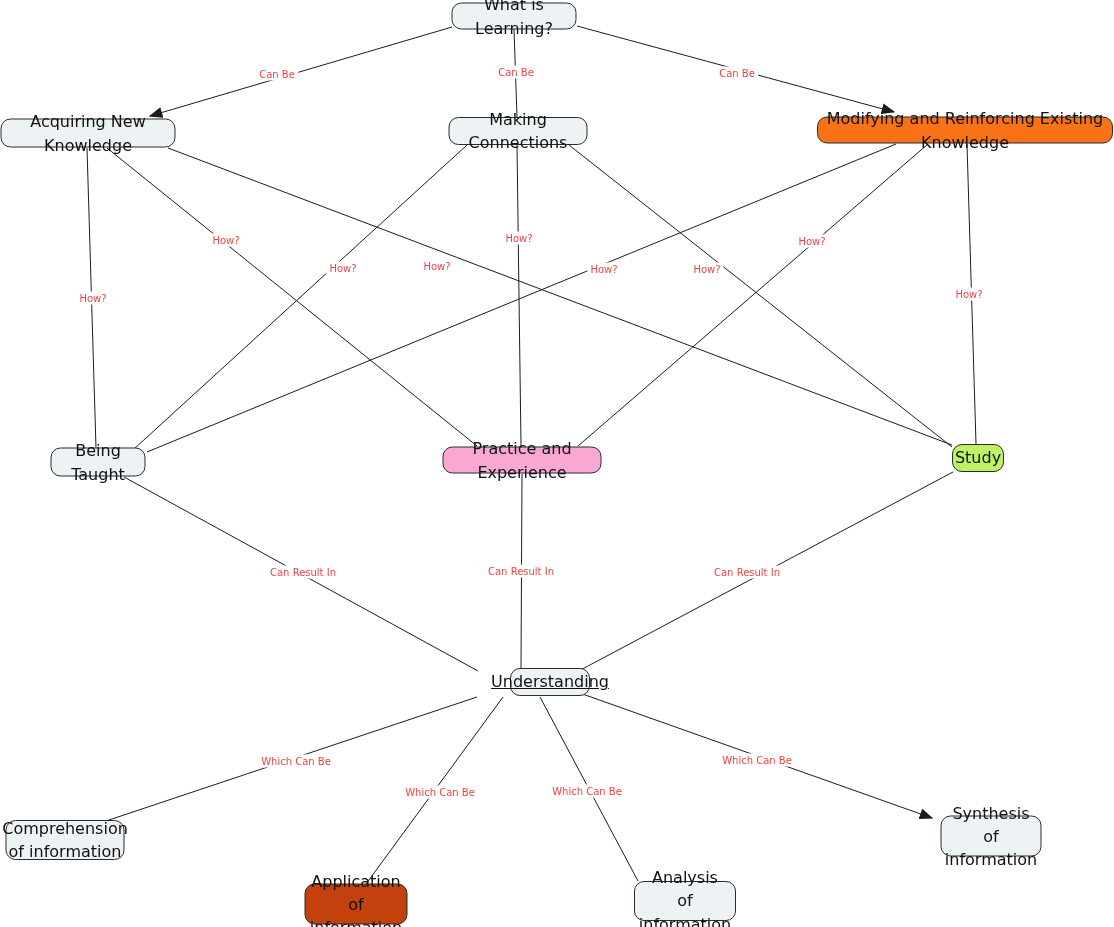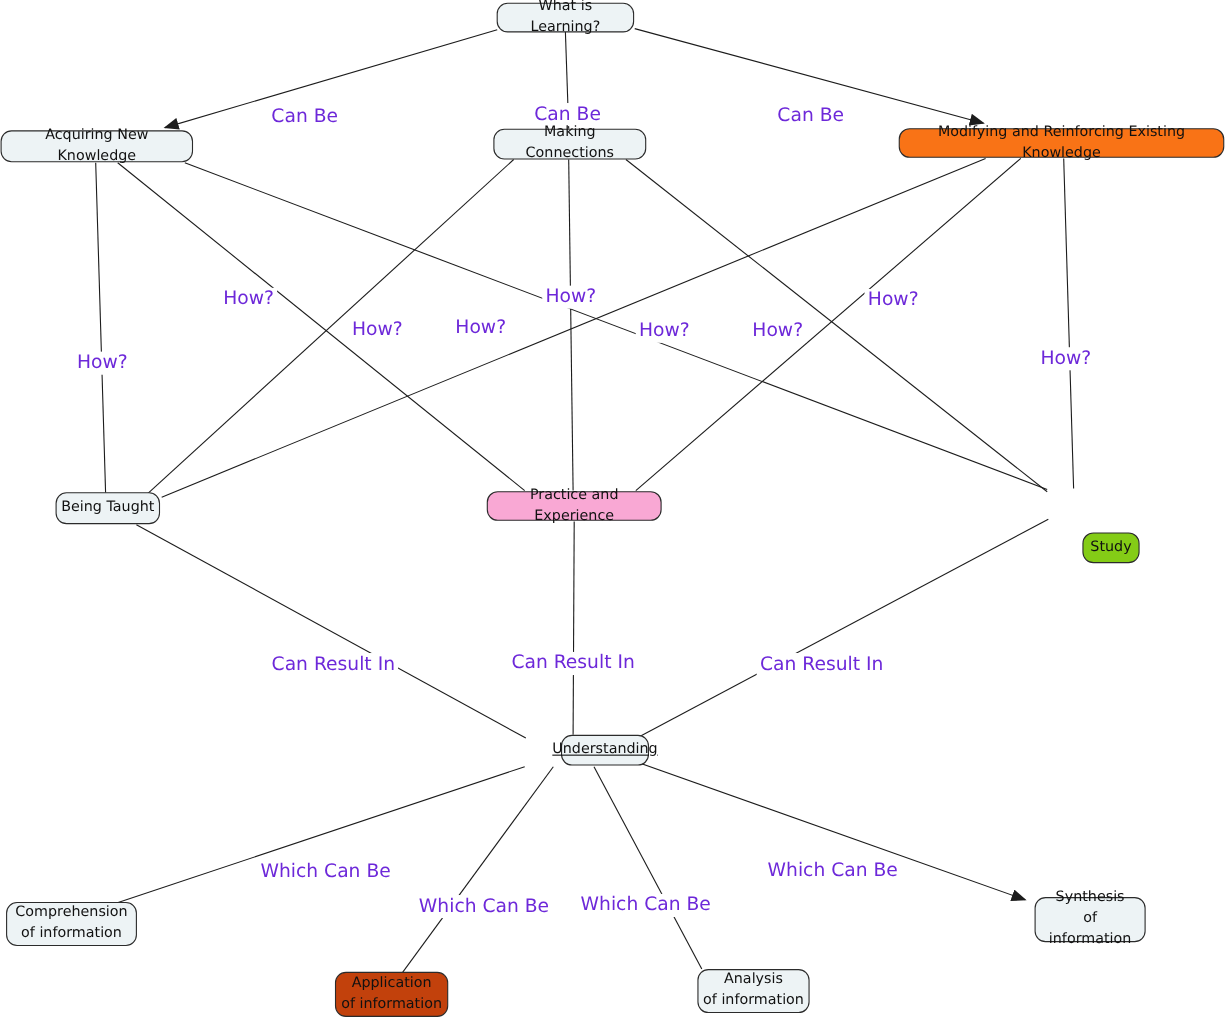--- a/index.html
+++ b/index.html
@@ -23,41 +23,40 @@
     height: 927px;
   }
   .node {
     position: absolute;
     transform: translate(-50%, -50%);
     box-sizing: border-box;
     border: 1.4px solid #2b2b2b;
     border-radius: 10px;
     background: #edf3f5;
     color: #111111;
-    font-size: 13px;
+    font-size: 16px;
     line-height: 1.45;
     display: flex;
     align-items: center;
     justify-content: center;
     text-align: center;
     white-space: pre-line;
     padding: 2px 4px;
     cursor: default;
   }
   .edge-label {
     position: absolute;
     transform: translate(-50%, -50%);
     background: #ffffff;
-    color: #6d28d9;
-    font-size: 17px;
+    color: #ef4444;
+    font-size: 10px;
     line-height: 1.1;
     padding: 1px 3px;
     white-space: nowrap;
     cursor: default;
-    margin-top: 32px;
   }
 </style>
 </head>
 <body>
 
 <div class="canvas">
   <svg class="edge-svg" xmlns="http://www.w3.org/2000/svg">
       <defs>
         <marker id="arrow" viewBox="0 0 10 8" refX="9" refY="4" markerWidth="14" markerHeight="11" orient="auto">
           <path d="M0,0 L10,4 L0,8 Z" fill="#1c1c1c"></path>
@@ -104,21 +103,21 @@
       <div class="edge-label" style="left: 587px; top: 791px;">Which Can Be</div>
       <div class="edge-label" style="left: 757px; top: 760px;">Which Can Be</div>
     </div>
   <div>
       <div class="node" style="left: 514px; top: 16px; width: 125px; height: 27px; background: rgb(237, 243, 245); border-color: rgb(43, 43, 43);">What is Learning?</div>
       <div class="node" style="left: 88px; top: 133px; width: 175px; height: 29px; background: rgb(237, 243, 245); border-color: rgb(43, 43, 43);">Acquiring New Knowledge</div>
       <div class="node" style="left: 518px; top: 131px; width: 139px; height: 28px; background: rgb(237, 243, 245); border-color: rgb(43, 43, 43); text-align: center;">Making Connections</div>
       <div class="node" style="left: 965px; top: 130px; width: 296px; height: 27px; background: #f97316; border-color: rgb(43, 43, 43);">Modifying and Reinforcing Existing Knowledge</div>
       <div class="node" style="left: 98px; top: 462px; width: 95px; height: 29px; background: rgb(237, 243, 245); border-color: rgb(43, 43, 43);">Being Taught</div>
       <div class="node" style="left: 522px; top: 460px; width: 159px; height: 27px; background: #f9a8d4; border-color: rgb(43, 43, 43);">Practice and Experience</div>
-      <div class="node" style="left: 1010px; top: 458px; width: 52px; height: 28px; background: #84cc16; border-color: rgb(43, 43, 43); margin-top: 40px;">Study</div>
+      <div class="node" style="left: 978px; top: 458px; width: 52px; height: 28px; background: #bef264; border-color: rgb(43, 43, 43);">Study</div>
       <div class="node" style="left: 550px; top: 682px; width: 80px; height: 28px; background: rgb(237, 243, 245); border-color: rgb(43, 43, 43); text-decoration: underline;">Understanding</div>
       <div class="node" style="left: 65px; top: 840px; width: 119px; height: 40px; background: rgb(237, 243, 245); border-color: rgb(43, 43, 43);">Comprehension
 of information</div>
       <div class="node" style="left: 356px; top: 904px; width: 103px; height: 41px; background: #c2410c; border-color: rgb(43, 43, 43);">Application
 of information</div>
       <div class="node" style="left: 653px; top: 901px; width: 102px; height: 40px; background: rgb(237, 243, 245); border-color: rgb(43, 43, 43); margin-left: 32px;">Analysis
 of information</div>
       <div class="node" style="left: 991px; top: 836px; width: 101px; height: 41px; background: rgb(237, 243, 245); border-color: rgb(43, 43, 43);">Synthesis
 of information</div>
     </div>

